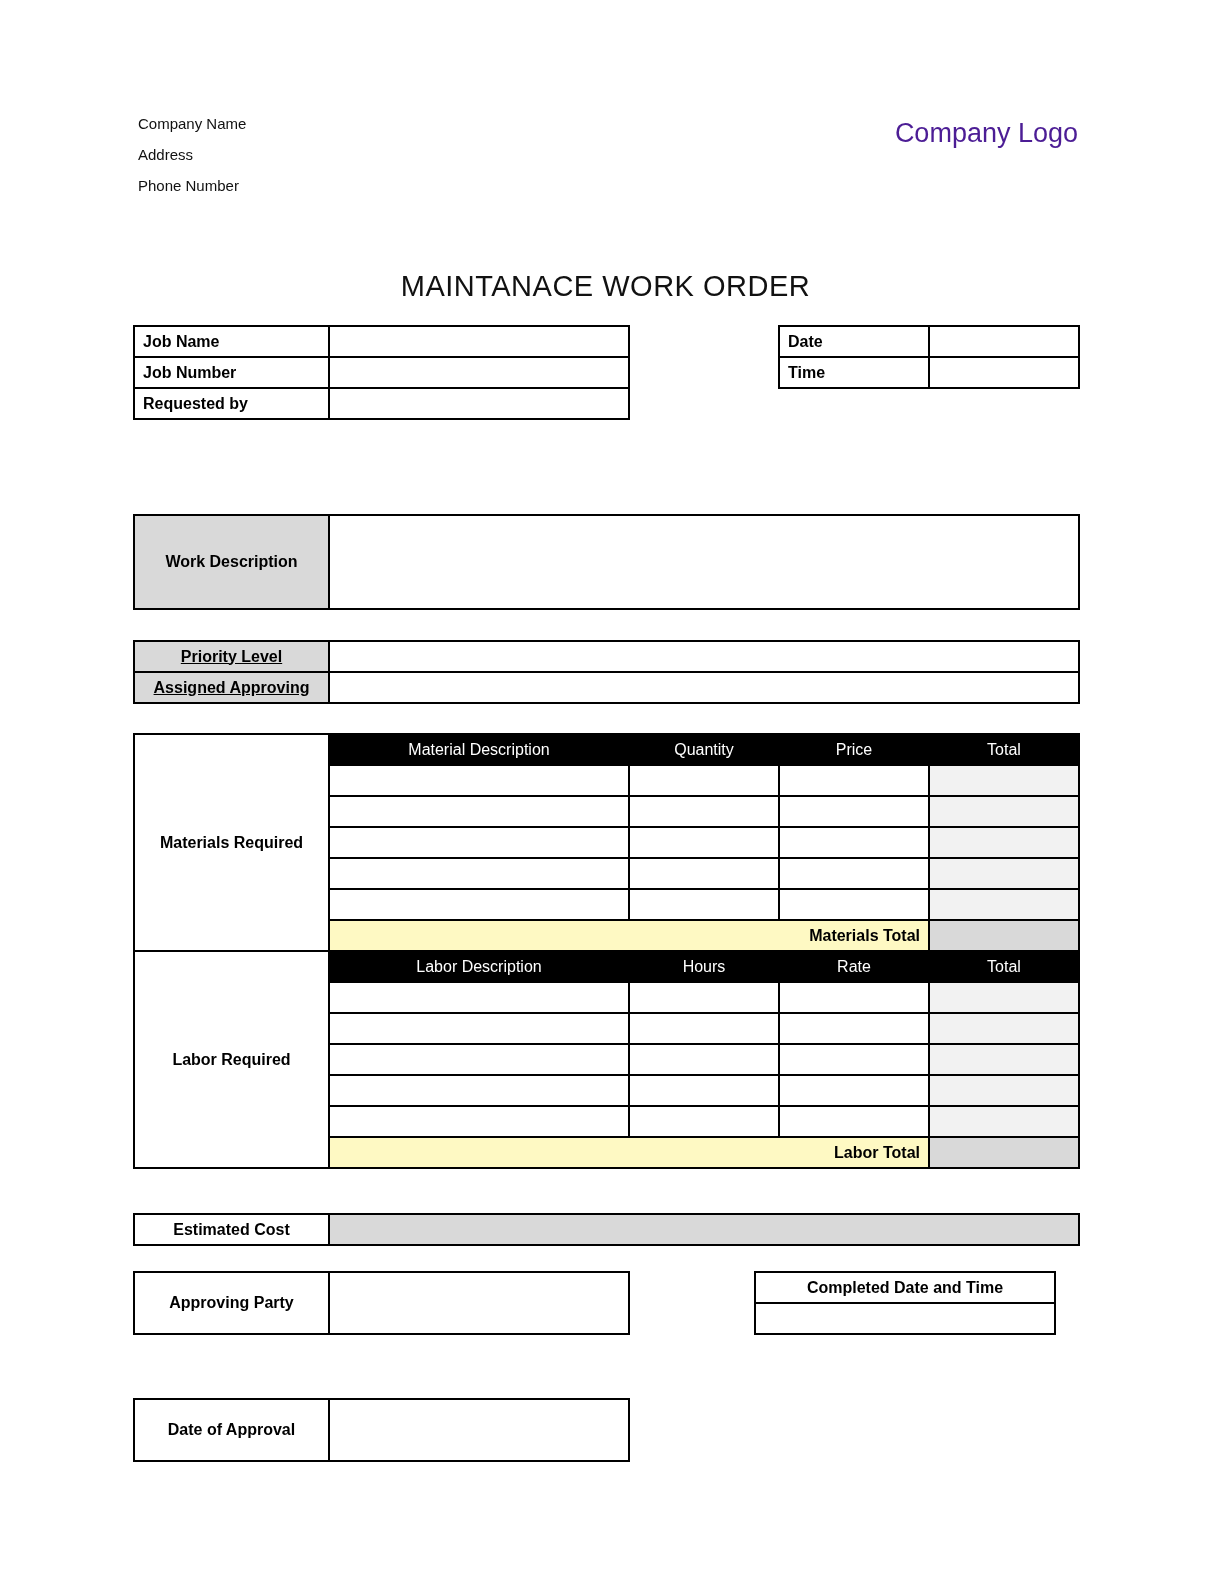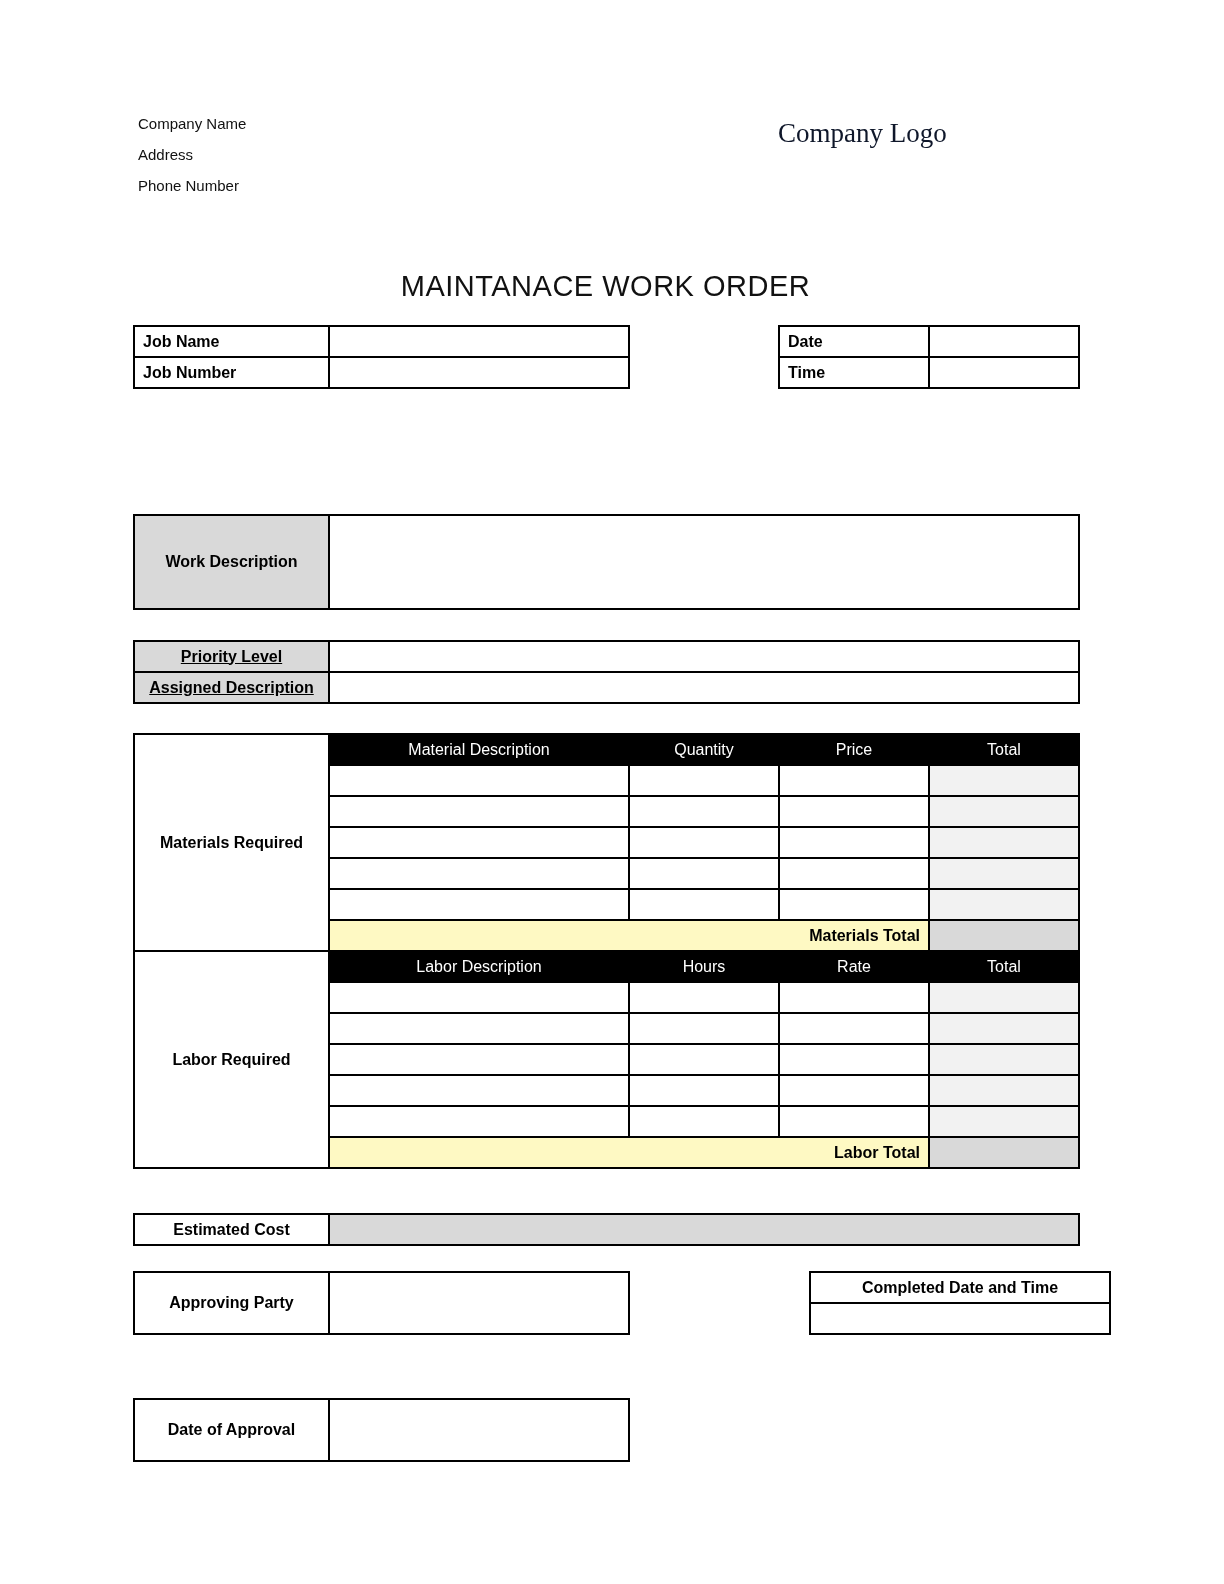--- a/index.html
+++ b/index.html
@@ -11,21 +11,21 @@
     font-family:"Liberation Sans", sans-serif;
     color:#000;
     margin:0 auto;
     overflow:hidden;
   }
   .abs { position:absolute; }
 
   
   .company-block { left:138px; top:108px; font-size:15px; color:#111; }
   .company-block div { line-height:31px; }
-  .logo { left:778px; top:118px; width:300px; text-align:left; font-size:27px; color:#0f172a;font-family:Liberation Serif, serif; }
+  .logo { left:778px; top:118px; width:300px; text-align:right; font-size:27px; color:#4c1d95; }
   .title { left:133px; top:270px; width:945px; text-align:center; font-size:29px; letter-spacing:0.5px; color:#111; }
 
   
   table { border-collapse:collapse; table-layout:fixed; border:2px solid #000; }
   td { border:2px solid #000; height:31px; font-size:16px; vertical-align:middle; padding:0 8px; background:#fff; }
   td.lbl { font-weight:bold; }
   td.center { text-align:center; padding:0 10px; }
   td.gray { background:#d9d9d9; }
   td.lightgray { background:#f2f2f2; }
   td.head { background:#000; color:#fff; text-align:center; font-weight:normal; }
@@ -36,21 +36,21 @@
   .workdesc     { left:133px; top:514px; width:945px; }
   .workdesc td  { height:94px; }
   .assign       { left:133px; top:640px; width:945px;text-decoration:underline; }
   .materials    { left:133px; top:733px; width:945px; }
   .labor        { left:133px; top:950px; width:945px; }
   .section-lbl  { font-weight:bold; text-align:center; background:#fff; }
   .total-lbl    { font-weight:bold; text-align:right; background:#fef9c3; }
   .estcost      { left:133px; top:1213px; width:945px; }
   .approving    { left:133px; top:1271px; width:495px; }
   .approving td { height:62px; }
-  .completed    { left:809px; top:1271px; width:300px; }
+  .completed    { left:754px; top:1271px; width:300px; }
   .completed .hdr { font-weight:bold; text-align:center; }
   .doa          { left:133px; top:1366px; width:495px;margin-top:32px; }
   .doa td       { height:62px; }
 </style>
 </head>
 <body>
 
 <div class="page">
 
   <div class="abs company-block">
@@ -69,20 +69,24 @@
       </colgroup>
     <tbody>
         <tr>
       <td class="lbl">Job Name</td>
       <td class="fill"></td>
     </tr>
     <tr>
       <td class="lbl">Job Number</td>
       <td class="fill"></td>
     </tr>
+    <tr>
+      <td class="lbl">Requested by</td>
+      <td class="fill"></td>
+    </tr>
   </tbody>
     </table>
 
   <table class="abs date-table">
     <colgroup>
         <col style="width:150px">
         <col style="width:150px">
       </colgroup>
     <tbody>
         <tr>
@@ -113,21 +117,21 @@
     <colgroup>
         <col style="width:195px">
         <col style="width:750px">
       </colgroup>
     <tbody>
         <tr>
       <td class="lbl center gray">Priority Level</td>
       <td class="fill"></td>
     </tr>
     <tr>
-      <td class="lbl center gray">Assigned Description</td>
+      <td class="lbl center gray">Assigned Approving</td>
       <td class="fill"></td>
     </tr>
   </tbody>
     </table>
 
   <table class="abs materials">
     <colgroup>
         <col style="width:195px">
         <col style="width:300px">
         <col style="width:150px">

